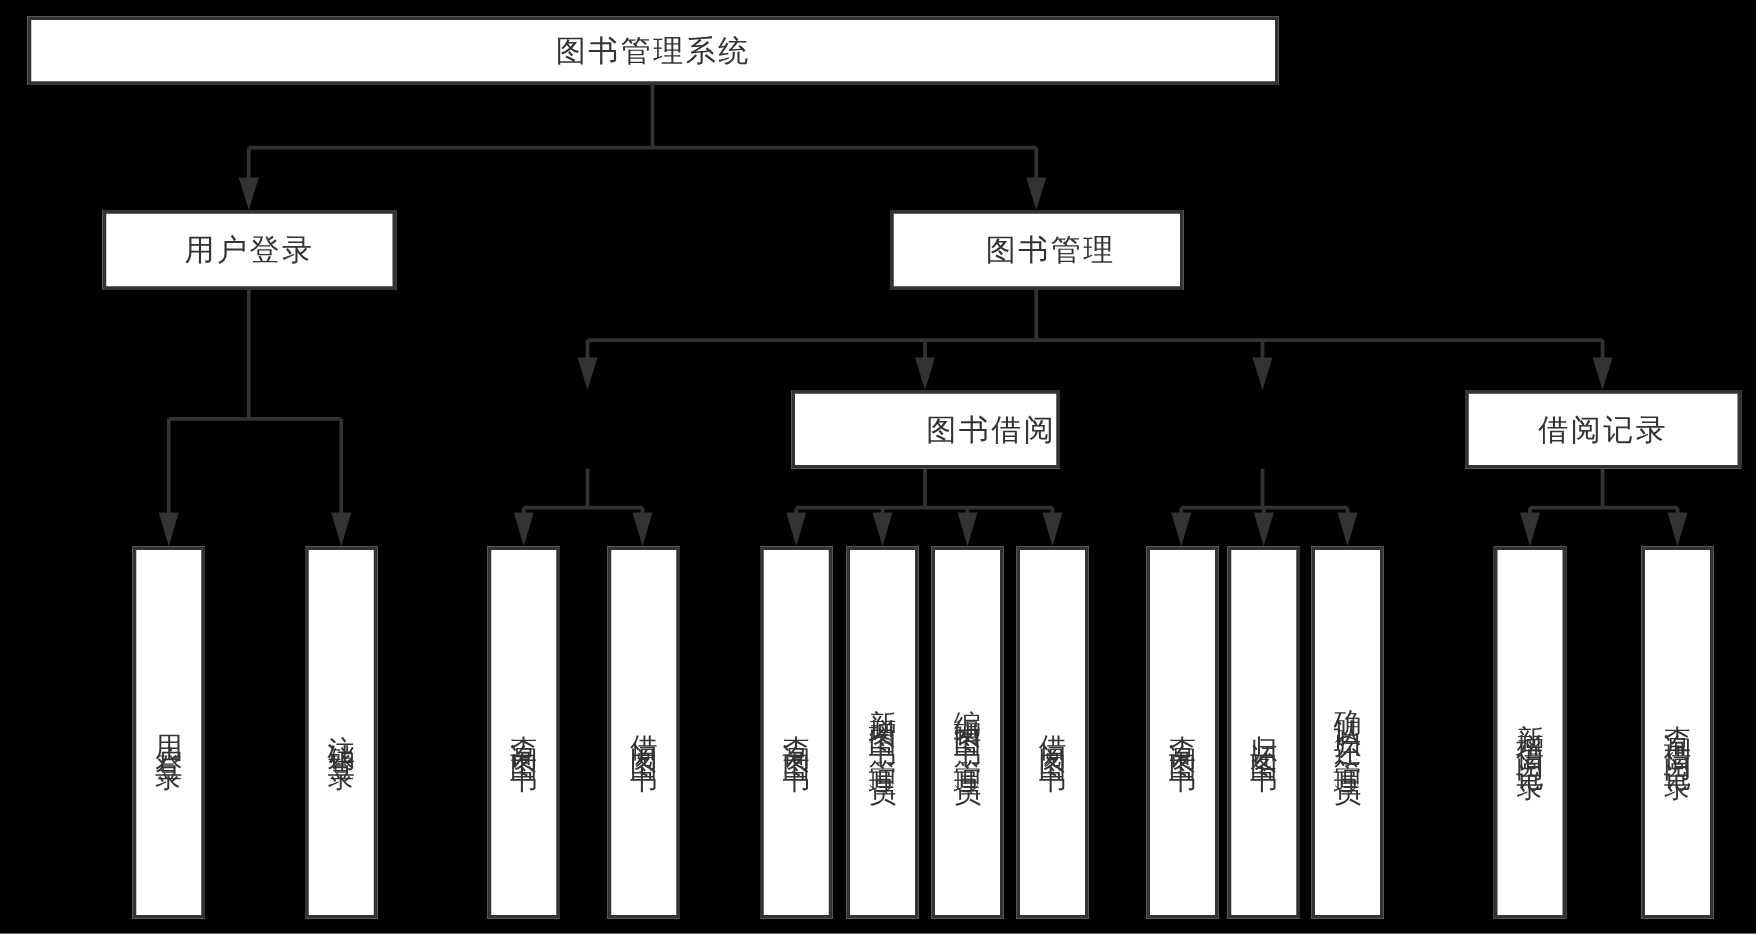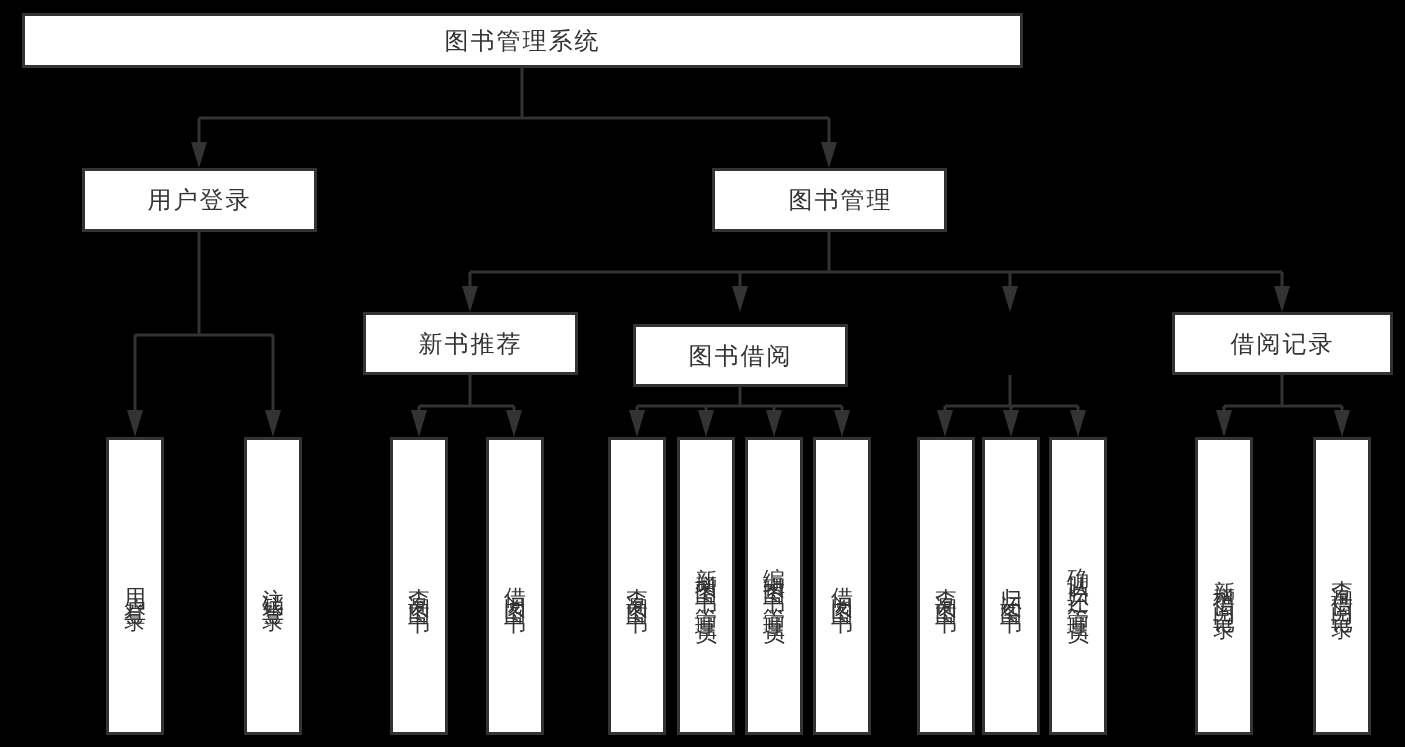--- a/index.html
+++ b/index.html
@@ -123,24 +123,21 @@
     <span>图书管理系统</span>
   </div>
 
   <div class="box hbox" style="left:82px; top:168px; width:235px; height:64px;">
     <span>用户登录</span>
   </div>
   <div class="box hbox" style="left:712px; top:168px; width:235px; height:64px;padding-left:22px;">
     <span>图书管理</span>
   </div>
 
-  <div class="box hbox" style="left:363px; top:312px; width:215px; height:63px;">
-    <span>新书推荐</span>
-  </div>
-  <div class="box hbox" style="left:633px; top:324px; width:215px; height:63px;">
+  <div class="box hbox" style="left:633px; top:312px; width:215px; height:63px;justify-content:flex-end;">
     <span>图书借阅</span>
   </div>
   <div class="box hbox" style="left:1172px; top:312px; width:221px; height:63px;">
     <span>借阅记录</span>
   </div>
 
   <div class="box vbox" style="left:106px; top:437px; width:58px; height:298px;">
     <span class="vtxt">用户登录</span>
   </div>
   <div class="box vbox" style="left:244px; top:437px; width:58px; height:298px;">

